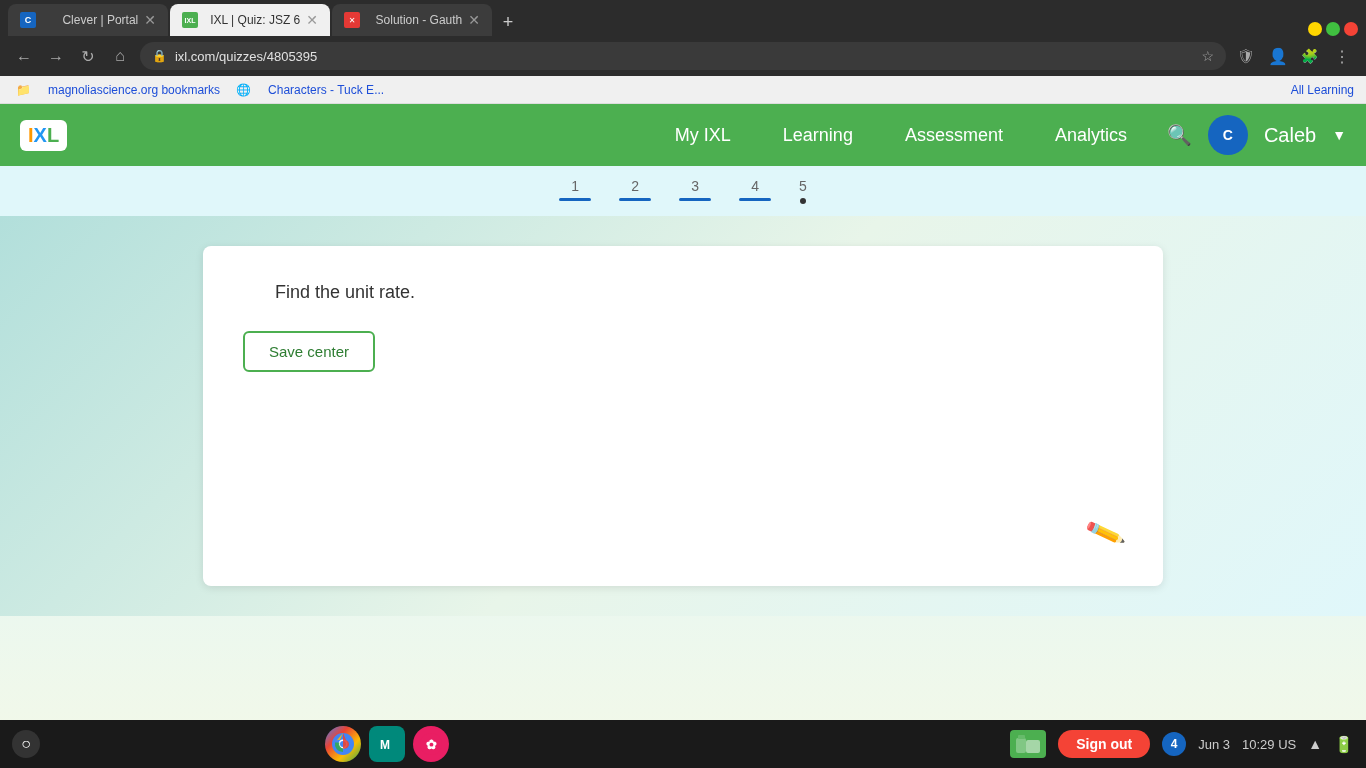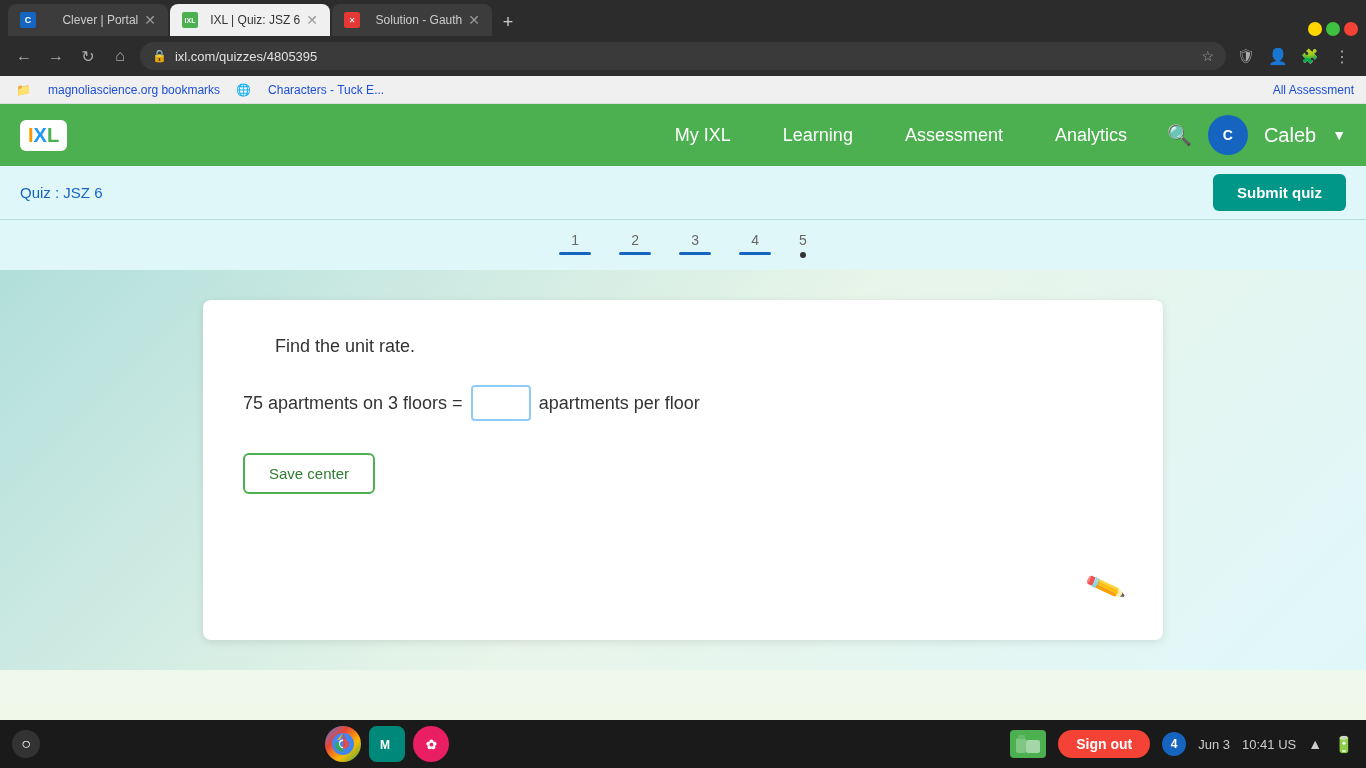--- a/index.html
+++ b/index.html
@@ -142,21 +142,21 @@
     <span class="nav-btn">👤</span>
     <span class="nav-btn" style="font-size:14px;">🧩</span>
     <span class="nav-btn">⋮</span>
   </div>
 
   <div class="bookmarks-bar">
     <span class="nav-btn" style="font-size:12px;">📁</span>
     <span class="bookmark-item">magnoliascience.org bookmarks</span>
     <span class="nav-btn" style="font-size:12px;">🌐</span>
     <span class="bookmark-item">Characters - Tuck E...</span>
-    <span class="bookmark-item" style="margin-left:auto;">All Assessment</span>
+    <span class="bookmark-item" style="margin-left:auto;">All Learning</span>
   </div>
 </div>
 
 <div class="ixl-app">
 
   <div class="ixl-nav">
     <div class="ixl-logo">
       <div class="ixl-logo-box">
         <span class="logo-i">I</span><span class="logo-x">X</span><span class="logo-l">L</span>
       </div>
@@ -168,24 +168,20 @@
       <a class="nav-link">Analytics</a>
     </div>
     <div class="nav-right">
       <span class="search-icon-btn">🔍</span>
       <div class="user-avatar">C</div>
       <span class="user-name">Caleb</span>
       <span style="color:white;font-size:14px;cursor:pointer;">▼</span>
     </div>
   </div>
 
-  <div class="quiz-bar">
-    <span class="quiz-title">Quiz : JSZ 6</span>
-    <button class="submit-btn">Submit quiz</button>
-  </div>
 
   <div class="quiz-progress">
     <div class="progress-item">
       <span class="progress-num">1</span>
       <div class="progress-bar active"></div>
     </div>
     <div class="progress-item">
       <span class="progress-num">2</span>
       <div class="progress-bar active"></div>
     </div>
@@ -199,25 +195,20 @@
     </div>
     <div class="progress-item">
       <span class="progress-num">5</span>
       <div class="progress-dot"></div>
     </div>
   </div>
 
   <div class="quiz-content-area">
     <div class="quiz-card">
       <div class="question-text">Find the unit rate.</div>
-      <div class="math-line">
-        <span>75 apartments on 3 floors =</span>
-        <input class="answer-input" type="text" style="">
-        <span>apartments per floor</span>
-      </div>
       <button class="save-answer-btn">Save center</button>
       <span class="pencil-icon">✏️</span>
     </div>
   </div>
 </div>
 
 <div class="footer">
   <div class="footer-links">
     <a class="footer-link">Company</a>
     <span class="footer-sep">|</span>
@@ -270,17 +261,17 @@
     <div style="background:#4caf50;border-radius:4px;width:36px;height:28px;display:flex;align-items:center;justify-content:center;">
       <svg width="24" height="18" viewBox="0 0 24 18">
         <rect x="0" y="3" width="10" height="15" rx="2" fill="#81c784"></rect>
         <rect x="2" y="0" width="7" height="4" rx="1" fill="#66bb6a"></rect>
         <rect x="10" y="5" width="14" height="13" rx="2" fill="#a5d6a7"></rect>
       </svg>
     </div>
     <button class="sign-out-btn">Sign out</button>
     <div class="taskbar-notif">4</div>
     <span class="taskbar-date">Jun 3</span>
-    <span class="taskbar-time">10:41 US</span>
+    <span class="taskbar-time">10:29 US</span>
     <span class="taskbar-wifi">▲</span>
     <span class="taskbar-battery">🔋</span>
   </div>
 </div>
 
 </body></html>

